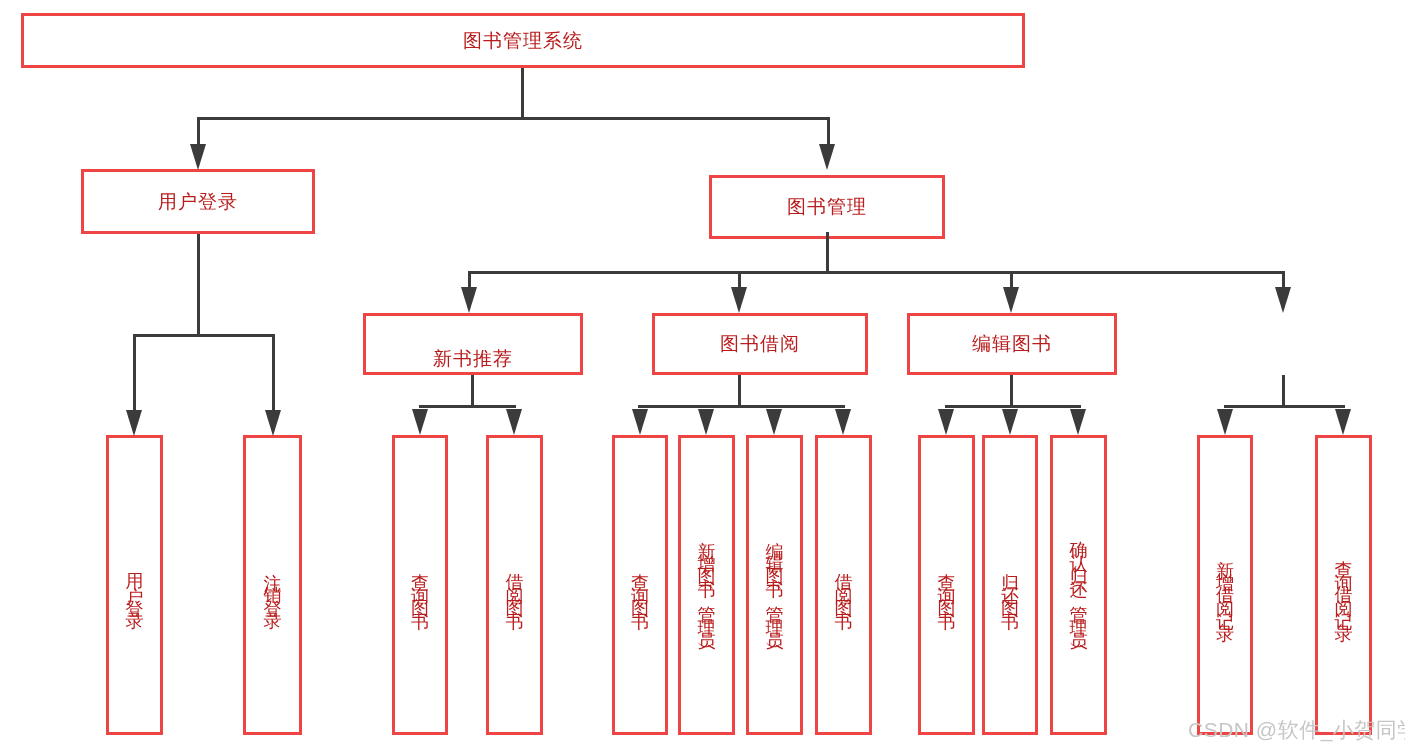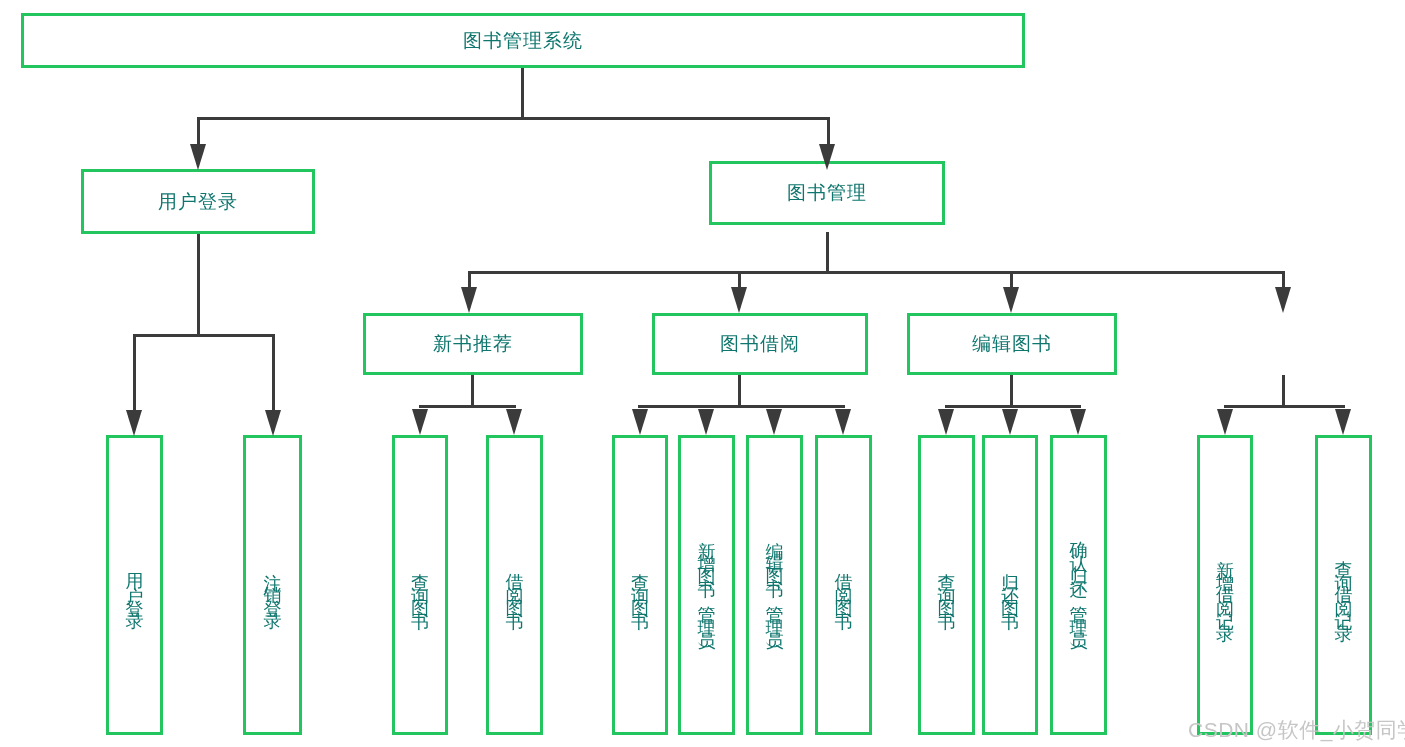--- a/index.html
+++ b/index.html
@@ -6,26 +6,26 @@
   .canvas{
     position:relative;
     width:1405px;height:747px;
     background:#ffffff;
     font-family:"Liberation Sans",sans-serif;
     overflow:hidden;
   }
   .node{
     position:absolute;
     box-sizing:border-box;
-    border:3px solid #22c55e;
+    border:3px solid #ef4444;
     background:#ffffff;
     display:flex;
     align-items:center;
     justify-content:center;
-    color:#0f766e;
+    color:#b91c1c;
   }
   .node.h span{
     font-size:19px;
     letter-spacing:1px;
     white-space:nowrap;
   }
   .node.v span{
     writing-mode:vertical-rl;
     text-orientation:mixed;
     font-size:18px;
@@ -58,25 +58,25 @@
 
 <div class="canvas">
 
   <div class="node h" style="left:21px;top:13px;width:1004px;height:55px;">
     <span>图书管理系统</span>
   </div>
 
   <div class="node h" style="left:81px;top:169px;width:234px;height:65px;">
     <span>用户登录</span>
   </div>
-  <div class="node h" style="left:709px;top:161px;width:236px;height:64px;">
+  <div class="node h" style="left:709px;top:175px;width:236px;height:64px;">
     <span>图书管理</span>
   </div>
 
-  <div class="node h" style="left:363px;top:313px;width:220px;height:62px;">
+  <div class="node h" style="left:363px;top:313px;width:220px;height:62px;align-items:flex-end;">
     <span>新书推荐</span>
   </div>
   <div class="node h" style="left:652px;top:313px;width:216px;height:62px;align-items:center;">
     <span>图书借阅</span>
   </div>
   <div class="node h" style="left:907px;top:313px;width:210px;height:62px;">
     <span>编辑图书</span>
   </div>
 
   <div class="node v" style="left:106px;top:435px;width:57px;height:300px;">

